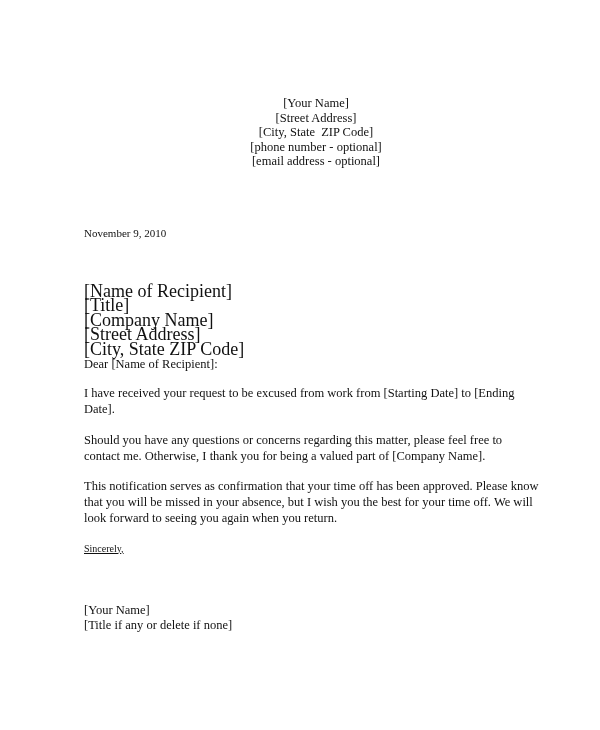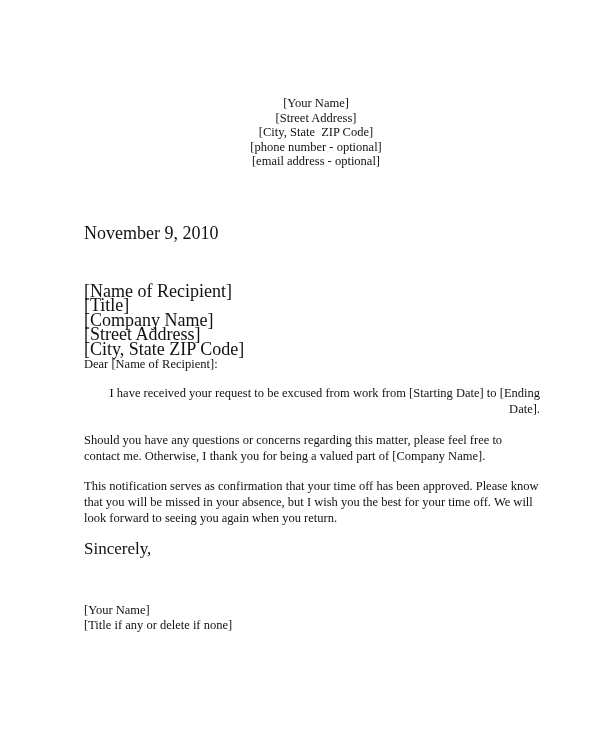--- a/index.html
+++ b/index.html
@@ -29,44 +29,45 @@
   .header-block {
     text-align: center;
     font-size: 12.5px;
     line-height: 14.6px;
     margin-left: 8px;
   }
   .header-block div {
     white-space: pre;
   }
   .date-line {
-    font-size: 18px;
+    font-size: 11px;
     line-height: 14.6px;
     margin-top: 57px;
   }
   .recipient-block {
     font-size: 18px;
     line-height: 14.6px;
     margin-top: 43px;
   }
   .salutation {
     font-size: 12.5px;
     line-height: 14.6px;
   }
   .para {
     font-size: 12.5px;
     line-height: 16.2px;
     margin-top: 14px;
     text-align: left;
   }
-  .para.p1 { margin-top: 14px; text-align: right; }
+  .para.p1 { margin-top: 14px; }
   .closing {
-    font-size: 17px;
+    font-size: 10px;
     line-height: 14.6px;
     margin-top: 15px;
+    text-decoration: underline;
   }
   .signature-block {
     font-size: 12.5px;
     line-height: 14.6px;
     margin-top: 47px;
   }
 </style>
 </head>
 <body>
 

